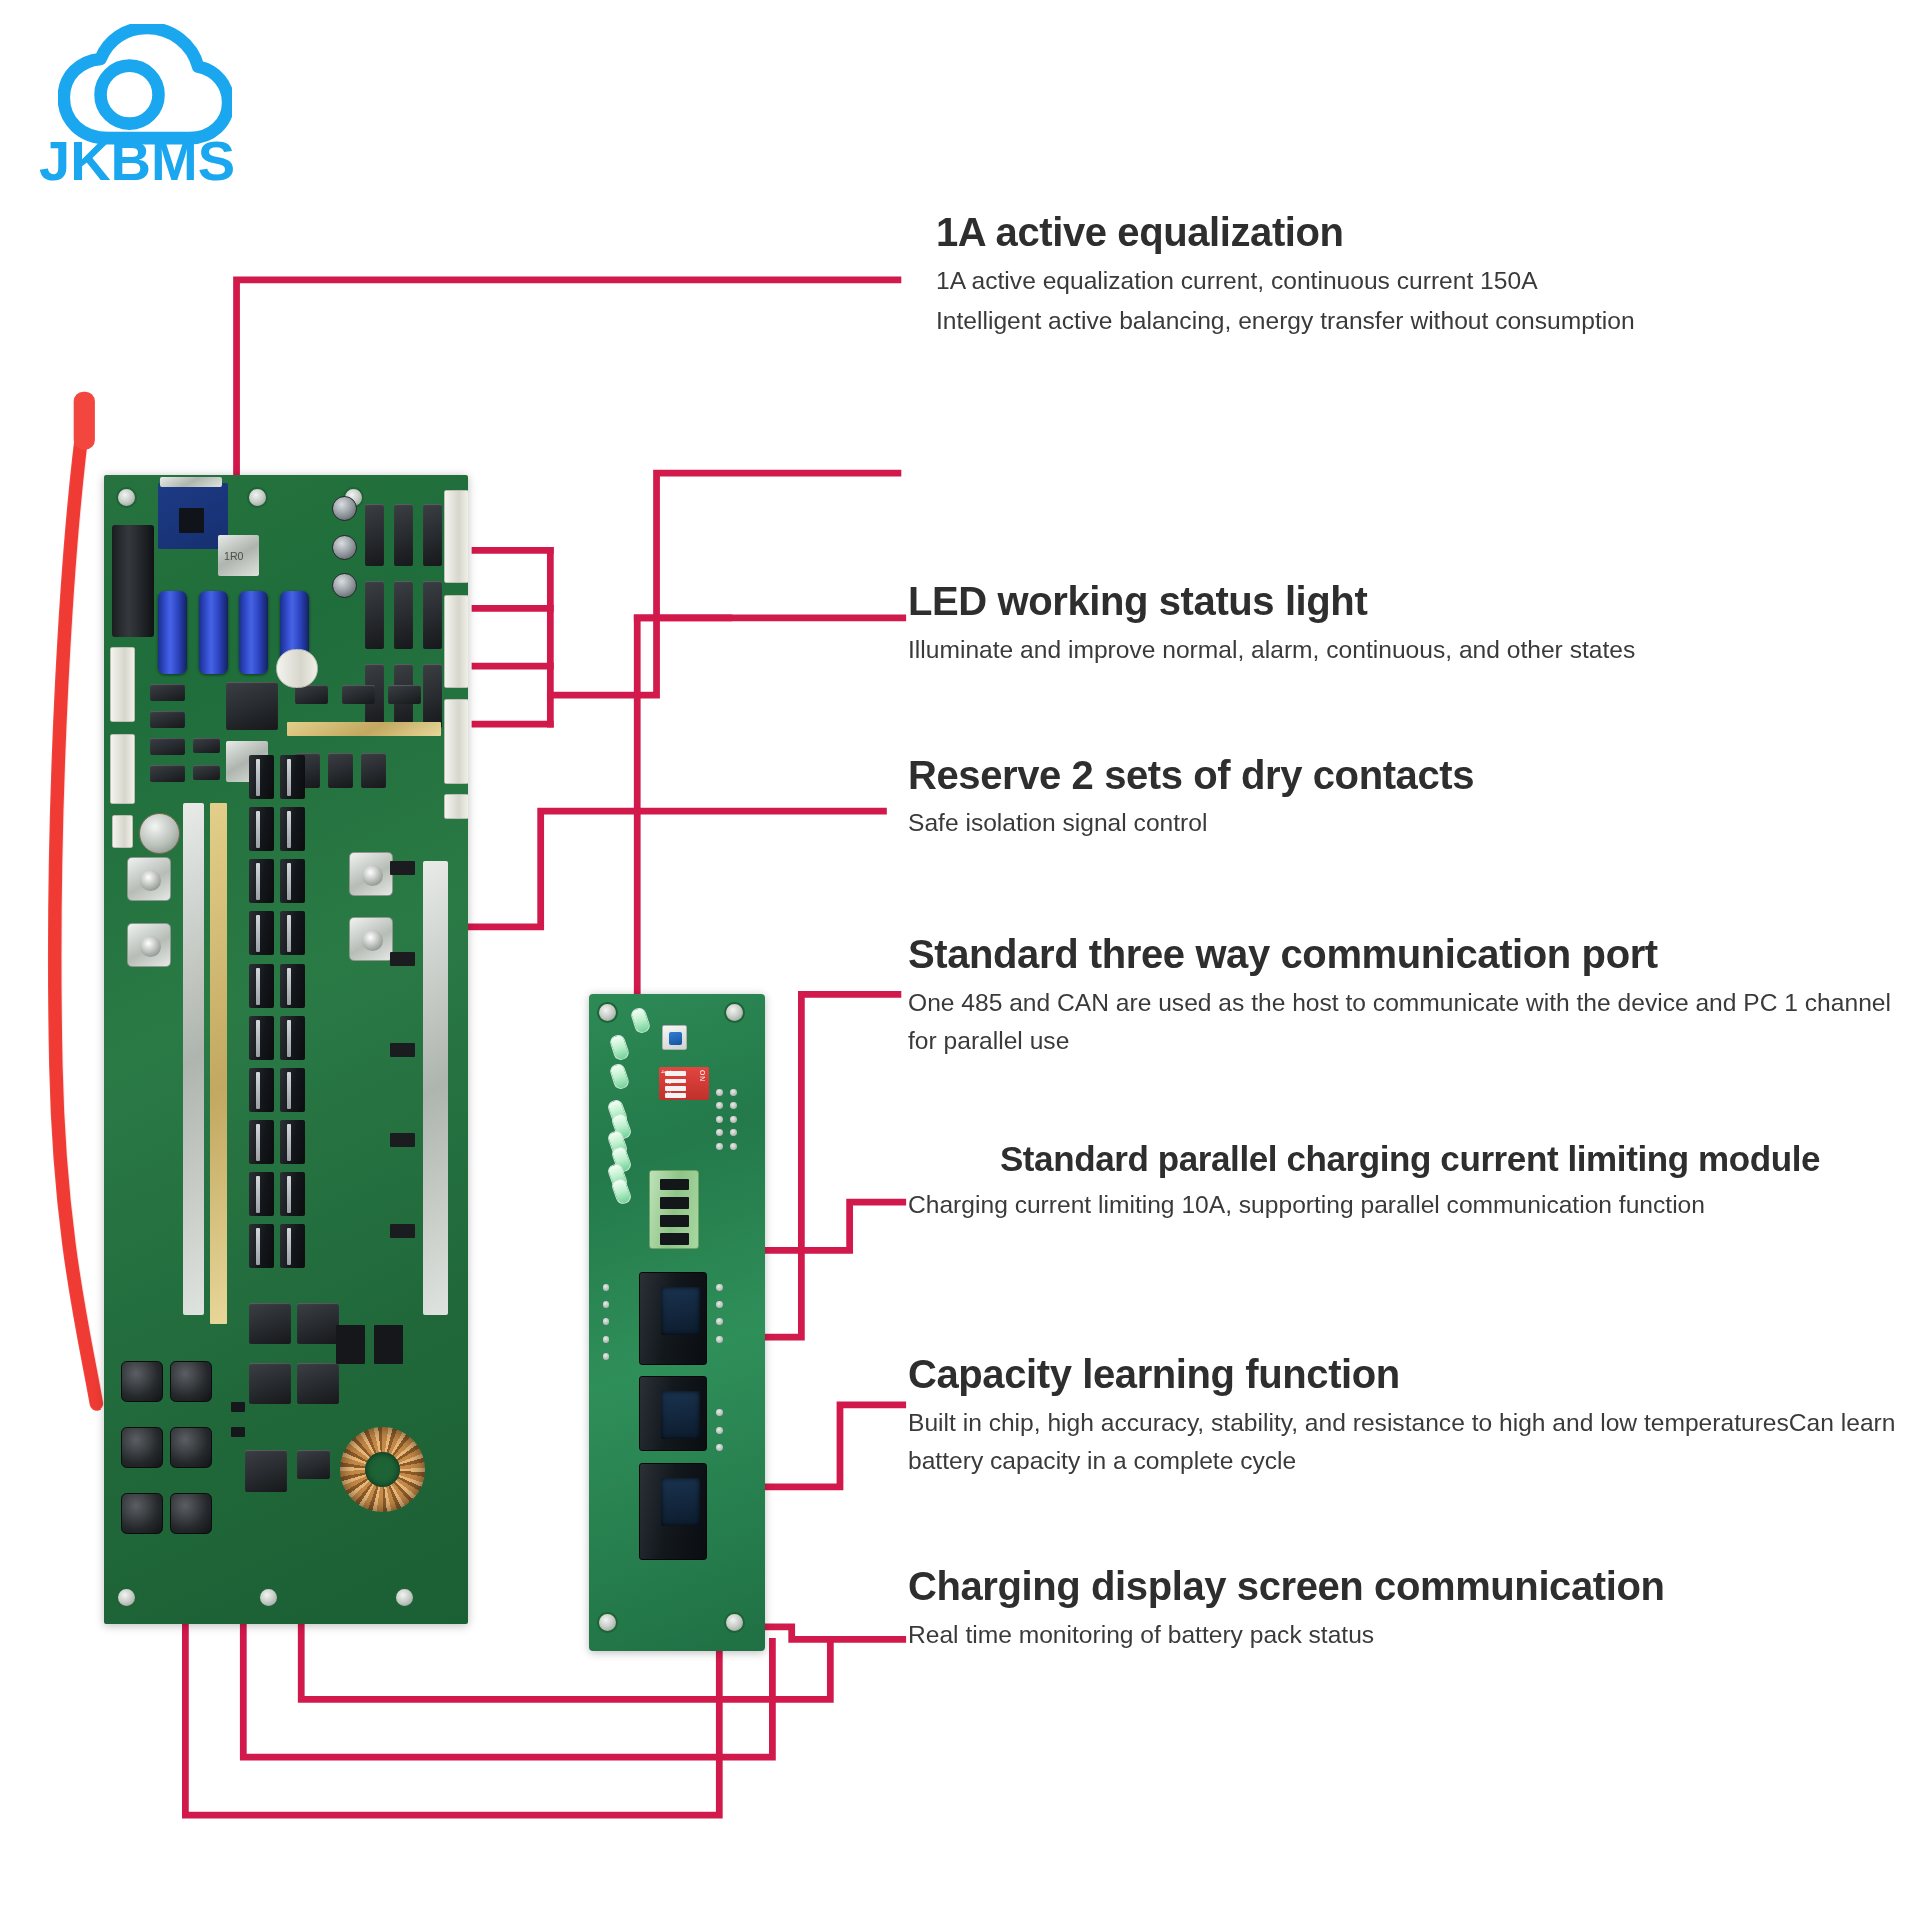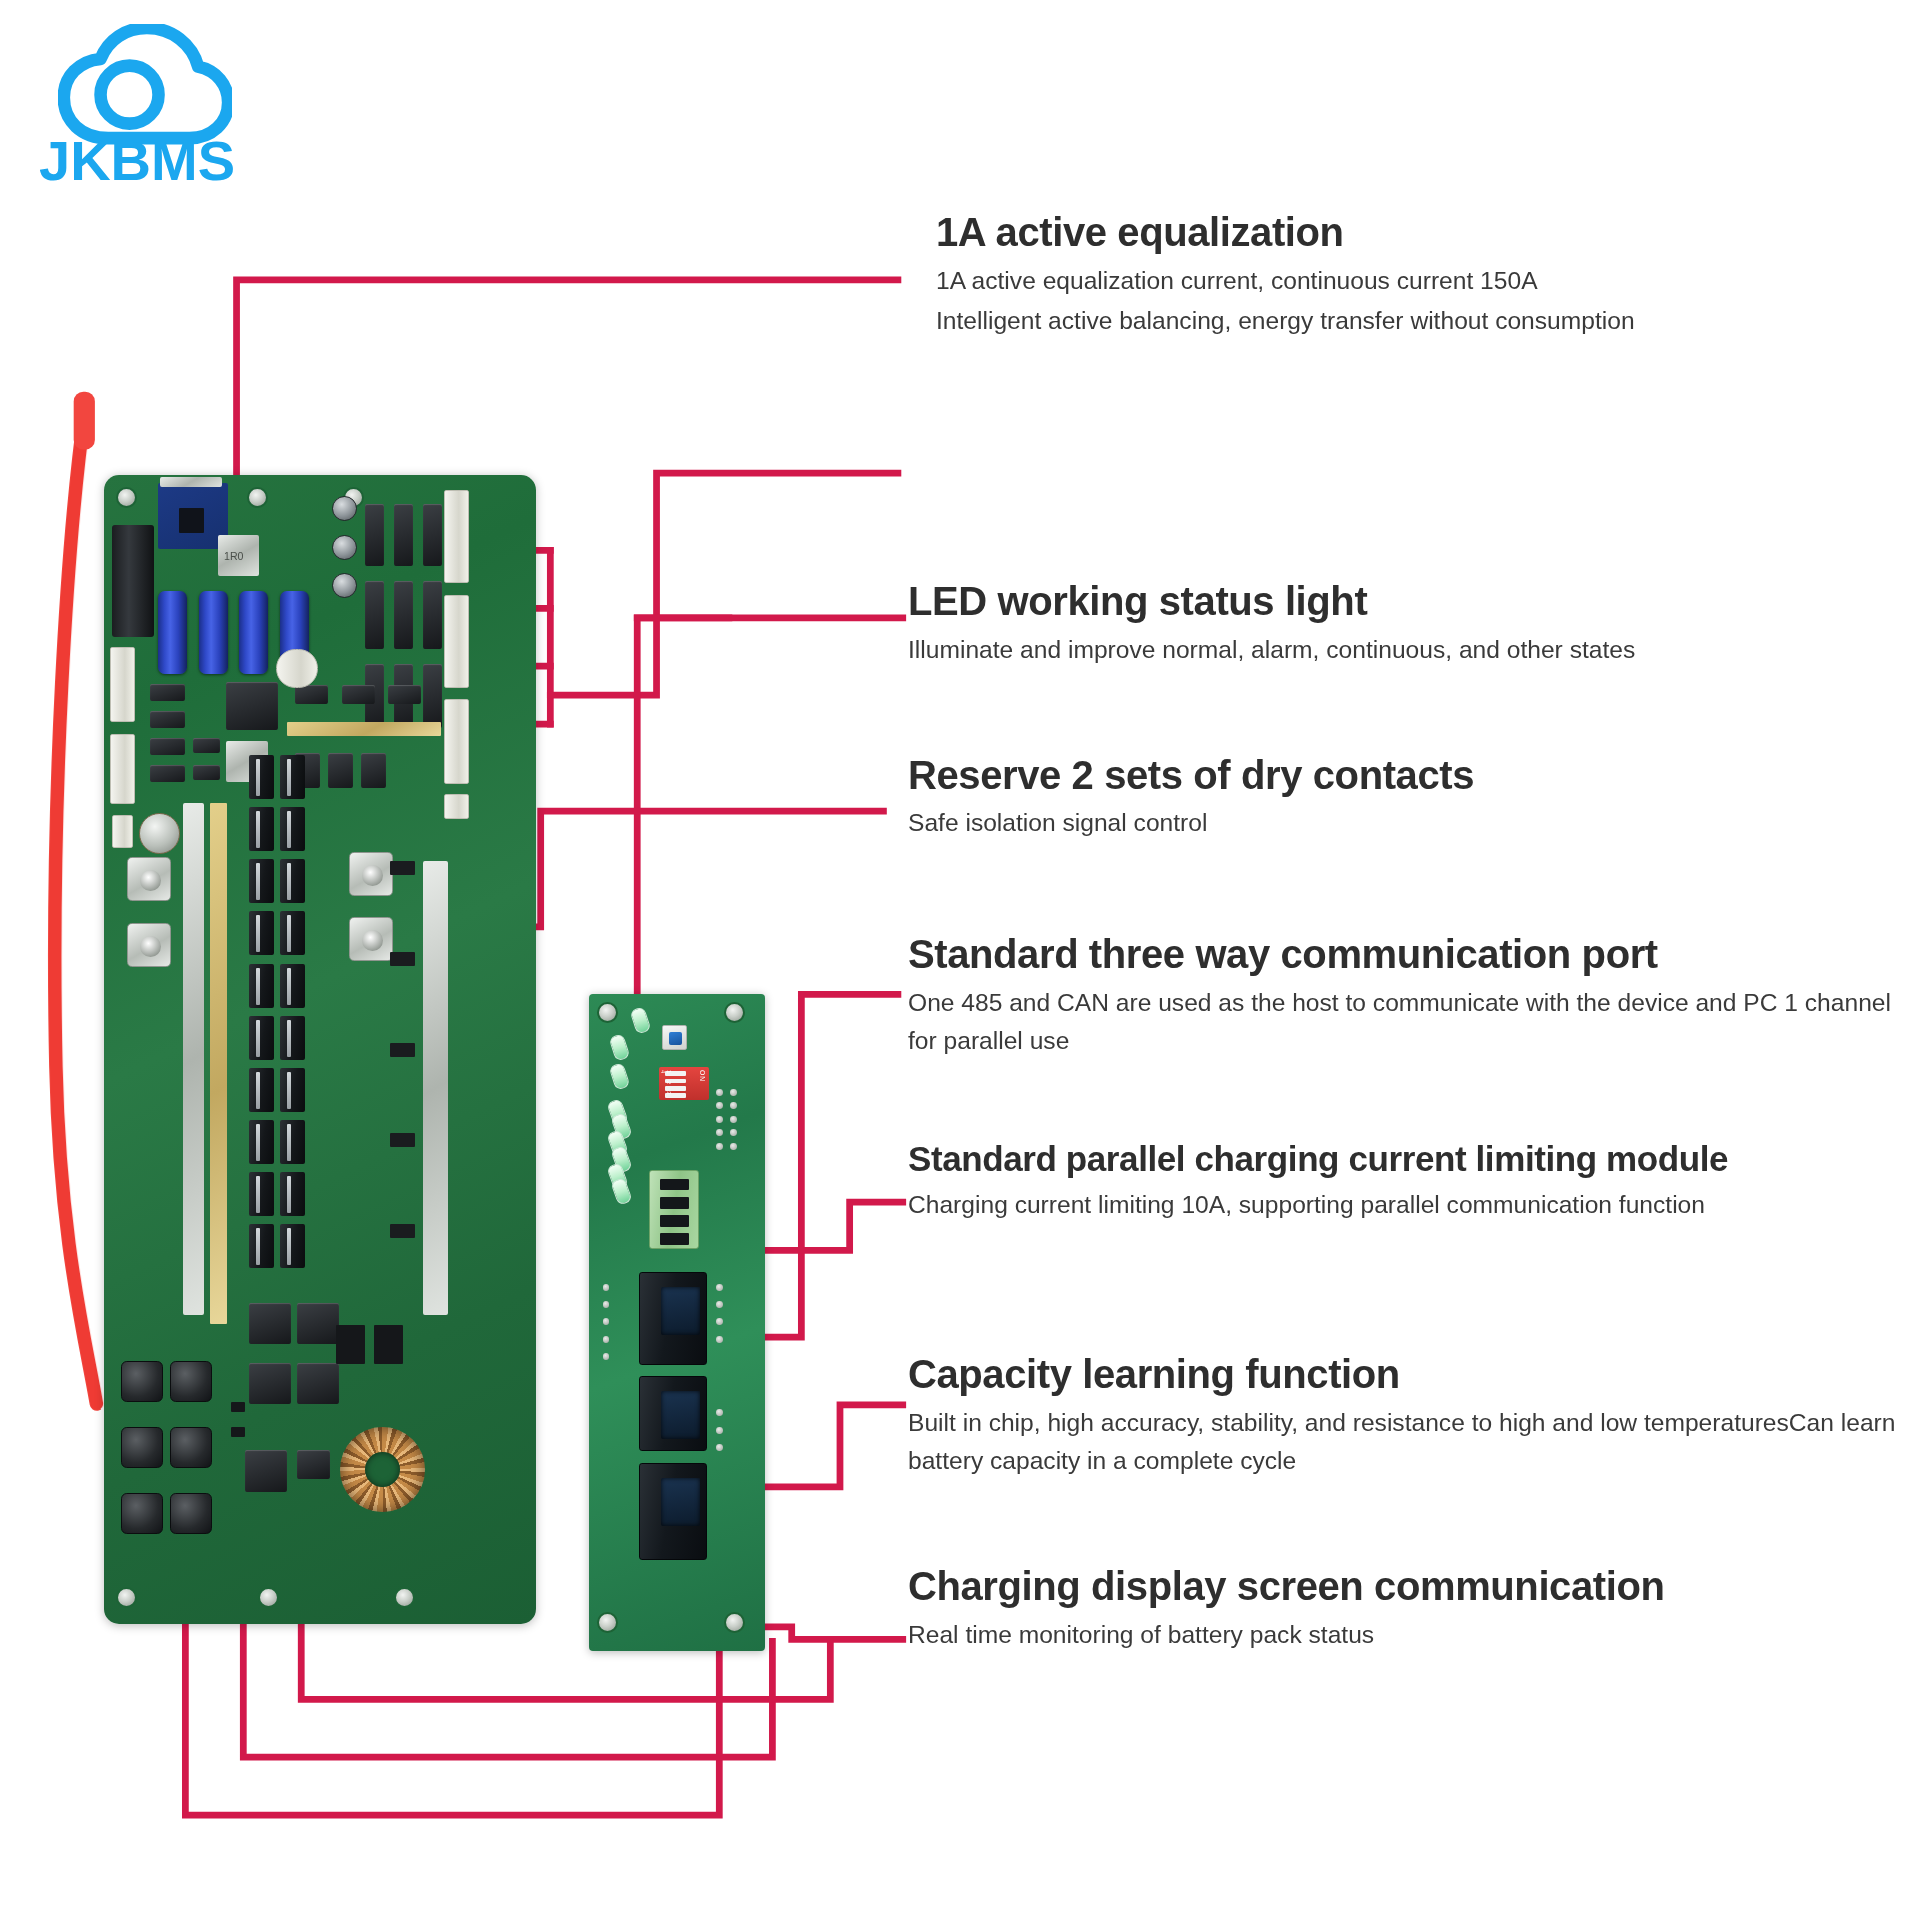--- a/index.html
+++ b/index.html
@@ -19,23 +19,23 @@
     font-size: 56px; font-weight: 700; color: #1ba7ef;
     letter-spacing: 0px; line-height: 1;
   }
 
   
   #lines { position: absolute; left: 0; top: 0; width: 1931px; height: 1931px; pointer-events: none; }
 
   
   #mainboard {
     position: absolute; left: 104px; top: 475px;
-    width: 432px; height: 1149px;
+    width: 364px; height: 1149px;
     background: linear-gradient(155deg,#26733f 0%,#1f6d3a 18%,#2a7a46 45%,#20683a 75%,#1b5f34 100%);
-    border-radius: 15px;
+    border-radius: 2px;
     box-shadow: 0 1.9px 9.7px rgba(0,0,0,.25);
     overflow: hidden;
   }
   .mnt { position: absolute; width: 21px; height: 21px; border-radius: 50%;
          background: radial-gradient(circle at 40% 35%, #f2f4f2 0%, #c9cfc9 45%, #8e968e 100%);
          border: 2.9px solid #1d6336; }
   .chip { position: absolute; background: linear-gradient(160deg,#3b3f44,#16181b); border-radius: 1.9px;
           box-shadow: inset 0 1px 1px rgba(255,255,255,.18); }
   .smd  { position: absolute; background: #15171a; border-radius: 1px; }
   .silver { position: absolute; background: linear-gradient(150deg,#e8ebe8,#aeb4ae 50%,#dfe3df);
@@ -375,21 +375,21 @@
     <h2>Reserve 2 sets of dry contacts</h2>
     <p style="margin-top:5.8px;">Safe isolation signal control</p>
   </div>
 
   <div class="feature wrap" style="left:908px; top:932px;">
     <h2>Standard three way communication port</h2>
     <p>One 485 and CAN are used as the host to communicate with the device and PC 1 channel for parallel use</p>
   </div>
 
   <div class="feature wrap" style="left:908px; top:1139px;">
-    <h2 style="font-size:35px;">Standard parallel charging current limiting module</h2>
+    <h2 style="font-size:35px;text-align:center;">Standard parallel charging current limiting module</h2>
     <p>Charging current limiting 10A, supporting parallel communication function</p>
   </div>
 
   <div class="feature wrap" style="left:908px; top:1352px;">
     <h2>Capacity learning function</h2>
     <p>Built in chip, high accuracy, stability, and resistance to high and low temperaturesCan learn battery capacity in a complete cycle</p>
   </div>
 
   <div class="feature" style="left:908px; top:1564px;">
     <h2>Charging display screen communication</h2>

